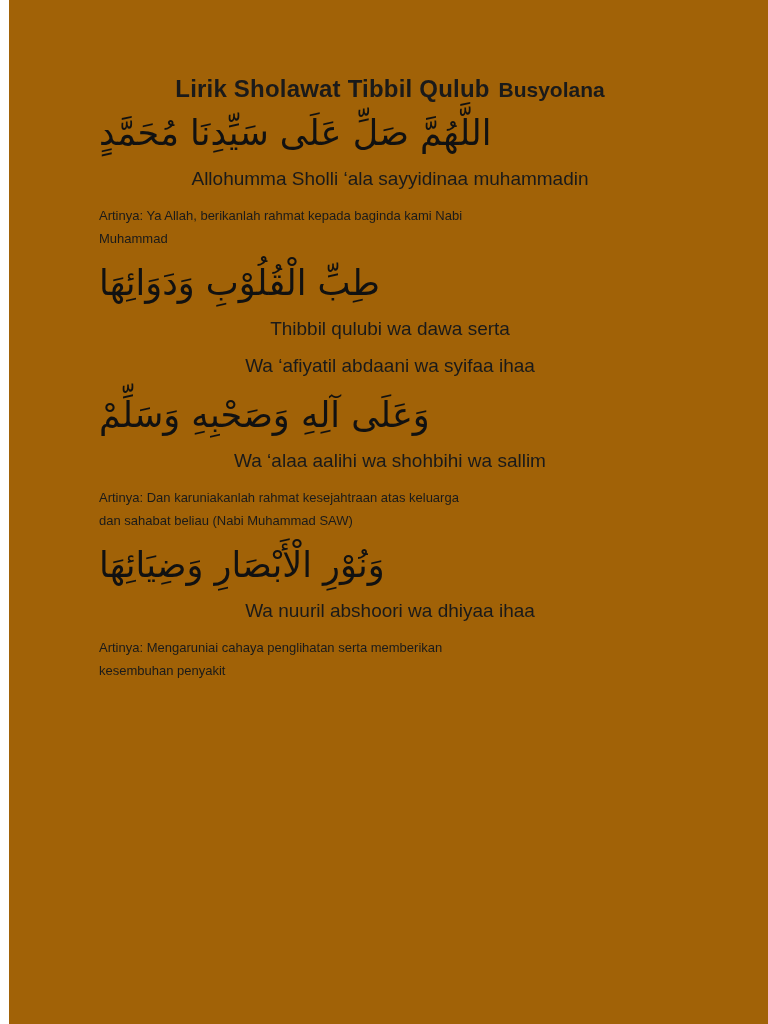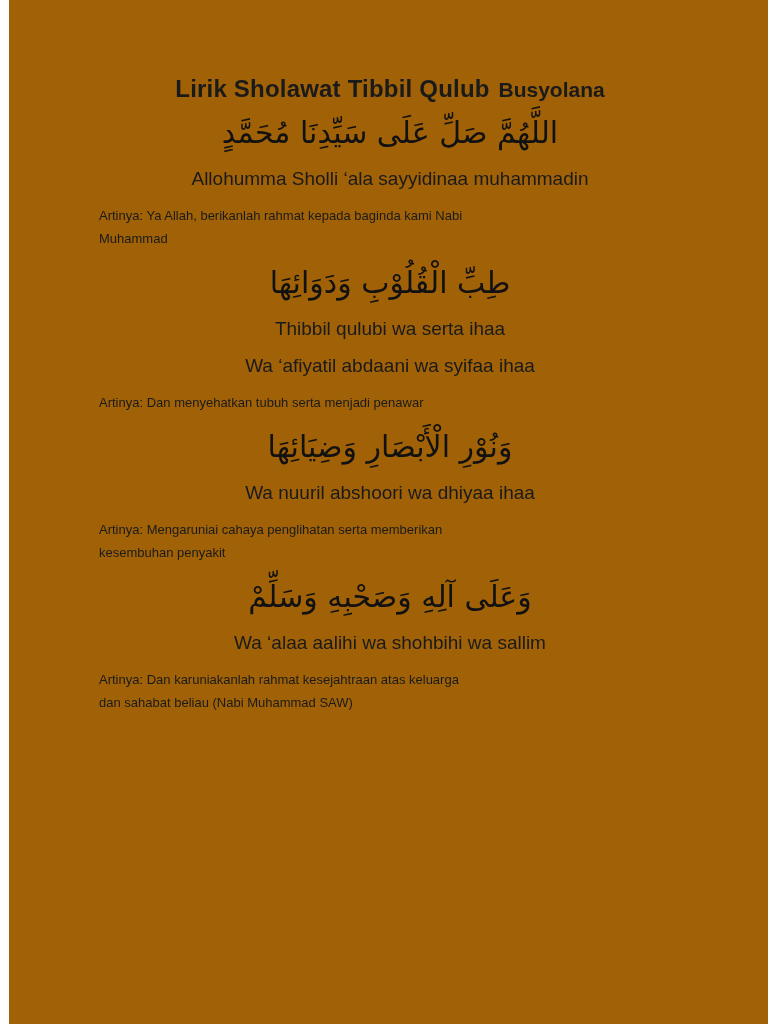--- a/index.html
+++ b/index.html
@@ -31,25 +31,25 @@
   }
   .title-main {
     font-size: 24px;
     letter-spacing: 0.2px;
   }
   .title-suffix {
     font-size: 21px;
   }
   .arabic {
     font-family: "DejaVu Sans", sans-serif;
-    font-size: 30px;
+    font-size: 35px;
     line-height: 48px;
     margin: 0 0 10px 0;
     direction: rtl;
-    text-align: center;
+    text-align: left;
     color: #111111;
   }
   .latin {
     font-size: 19px;
     line-height: 24px;
     margin: 0 0 13px 0;
     text-align: center;
   }
   .artinya {
     font-size: 13px;
@@ -67,35 +67,34 @@
 
   <section class="verse">
     <p class="arabic" dir="rtl" lang="ar">اللَّهُمَّ صَلِّ عَلَى سَيِّدِنَا مُحَمَّدٍ</p>
     <p class="latin">Allohumma Sholli ‘ala sayyidinaa muhammadin</p>
     <p class="artinya">Artinya: Ya Allah, berikanlah rahmat kepada baginda kami Nabi
 Muhammad</p>
   </section>
 
   <section class="verse">
     <p class="arabic" dir="rtl" lang="ar">طِبِّ الْقُلُوْبِ وَدَوَائِهَا</p>
-    <p class="latin">Thibbil qulubi wa serta ihaa</p>
+    <p class="latin">Thibbil qulubi wa dawa serta</p>
   </section>
 
   <section class="verse">
     <p class="latin">Wa ‘afiyatil abdaani wa syifaa ihaa</p>
-    <p class="artinya">Artinya: Dan menyehatkan tubuh serta menjadi penawar</p>
+  </section>
+
+  <section class="verse">
+    <p class="arabic" dir="rtl" lang="ar">وَعَلَى آلِهِ وَصَحْبِهِ وَسَلِّمْ</p>
+    <p class="latin">Wa ‘alaa aalihi wa shohbihi wa sallim</p>
+    <p class="artinya">Artinya: Dan karuniakanlah rahmat kesejahtraan atas keluarga
+dan sahabat beliau (Nabi Muhammad SAW)</p>
   </section>
 
   <section class="verse">
     <p class="arabic" dir="rtl" lang="ar">وَنُوْرِ الْأَبْصَارِ وَضِيَائِهَا</p>
     <p class="latin">Wa nuuril abshoori wa dhiyaa ihaa</p>
     <p class="artinya">Artinya: Mengaruniai cahaya penglihatan serta memberikan
 kesembuhan penyakit</p>
   </section>
 
-  <section class="verse">
-    <p class="arabic" dir="rtl" lang="ar">وَعَلَى آلِهِ وَصَحْبِهِ وَسَلِّمْ</p>
-    <p class="latin">Wa ‘alaa aalihi wa shohbihi wa sallim</p>
-    <p class="artinya">Artinya: Dan karuniakanlah rahmat kesejahtraan atas keluarga
-dan sahabat beliau (Nabi Muhammad SAW)</p>
-  </section>
-
 </div>
 
 </body></html>

